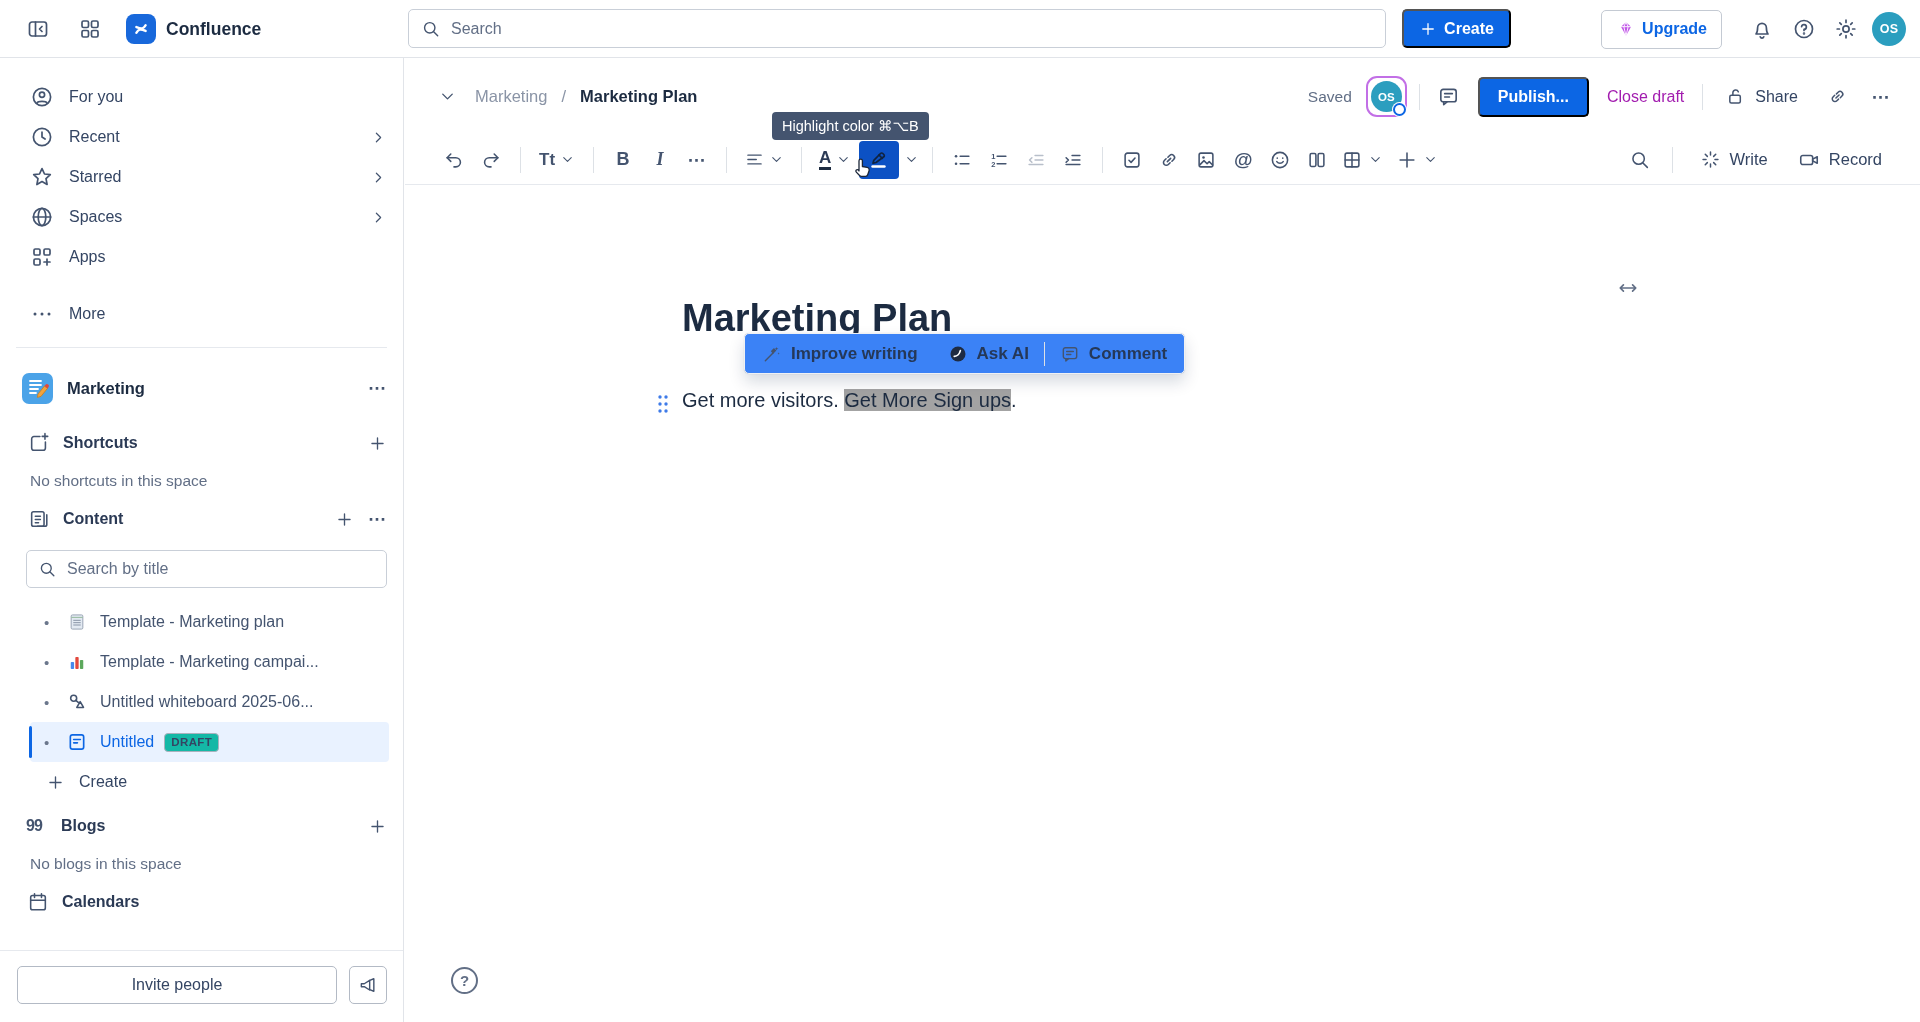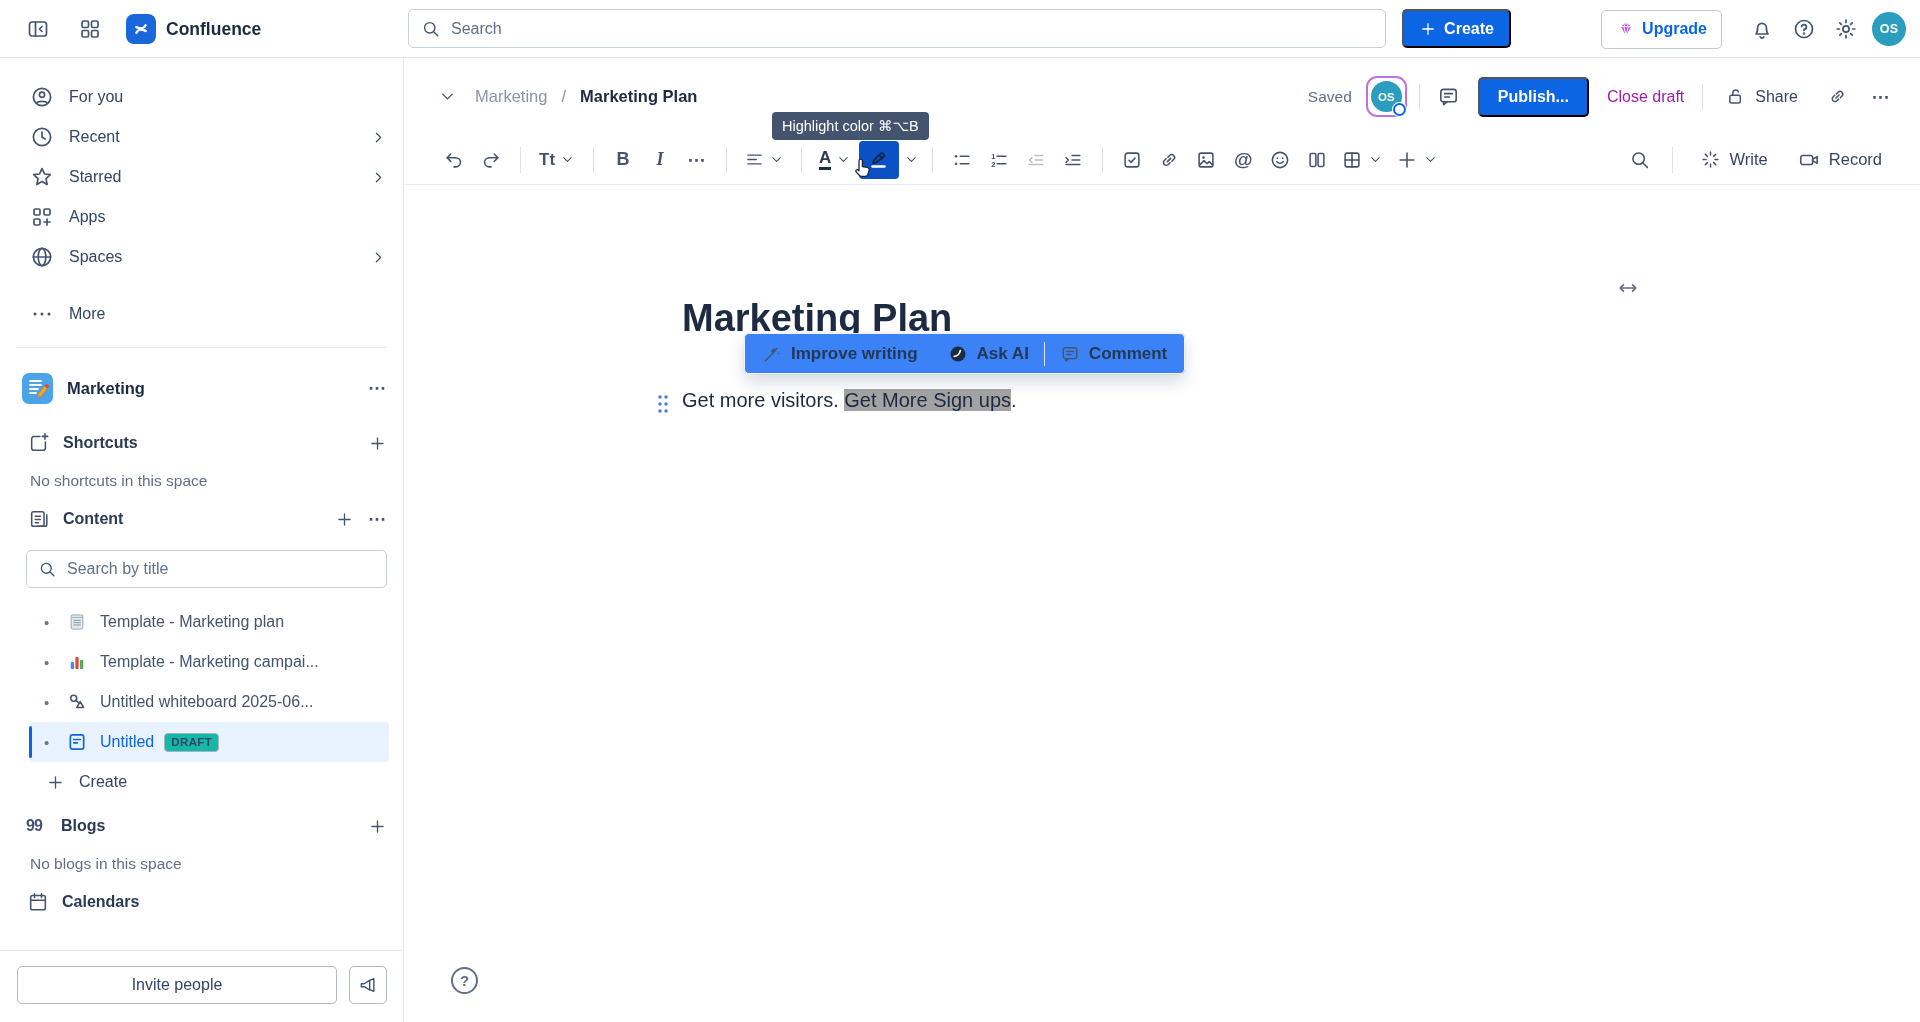--- a/index.html
+++ b/index.html
@@ -209,37 +209,37 @@
     <svg class="st" width="24" height="24" viewBox="0 0 24 24">
       <path d="M12 3.6l2.5 5.4 5.8.7-4.3 4 1.1 5.8-5.1-2.9-5.1 2.9 1.1-5.8-4.3-4 5.8-.7z"></path>
     </svg>
     <span>Starred</span>
     <svg class="st chev" width="17" height="17" viewBox="0 0 24 24">
         <path d="M9 6l6 6-6 6"></path>
       </svg>
   </div>
   <div class="srow">
     <svg class="st" width="24" height="24" viewBox="0 0 24 24">
+      <circle cx="12" cy="12" r="8.6"></circle>
+        <ellipse cx="12" cy="12" rx="3.8" ry="8.6"></ellipse>
+        <path d="M3.4 12h17.2"></path>
+    </svg>
+    <span>Spaces</span>
+    <svg class="st chev" width="17" height="17" viewBox="0 0 24 24">
+        <path d="M9 6l6 6-6 6"></path>
+      </svg>
+  </div>
+  <div class="srow">
+    <svg class="st" width="24" height="24" viewBox="0 0 24 24">
       <rect x="4" y="4" width="6" height="6" rx="1.3"></rect>
         <rect x="14" y="4" width="6" height="6" rx="1.3"></rect>
       <rect x="4" y="14" width="6" height="6" rx="1.3"></rect>
         <path d="M17 14v6M14 17h6"></path>
     </svg>
     <span>Apps</span>
-  </div>
-  <div class="srow">
-    <svg class="st" width="24" height="24" viewBox="0 0 24 24">
-      <circle cx="12" cy="12" r="8.6"></circle>
-        <ellipse cx="12" cy="12" rx="3.8" ry="8.6"></ellipse>
-        <path d="M3.4 12h17.2"></path>
-    </svg>
-    <span>Spaces</span>
-    <svg class="st chev" width="17" height="17" viewBox="0 0 24 24">
-        <path d="M9 6l6 6-6 6"></path>
-      </svg>
   </div>
   <div class="srow" style="margin-top:17px">
     <svg width="24" height="24" viewBox="0 0 24 24">
       <circle cx="5" cy="12" r="1.5" fill="#44546F"></circle>
         <circle cx="12" cy="12" r="1.5" fill="#44546F"></circle>
         <circle cx="19" cy="12" r="1.5" fill="#44546F"></circle>
     </svg>
     <span>More</span>
   </div>
 

